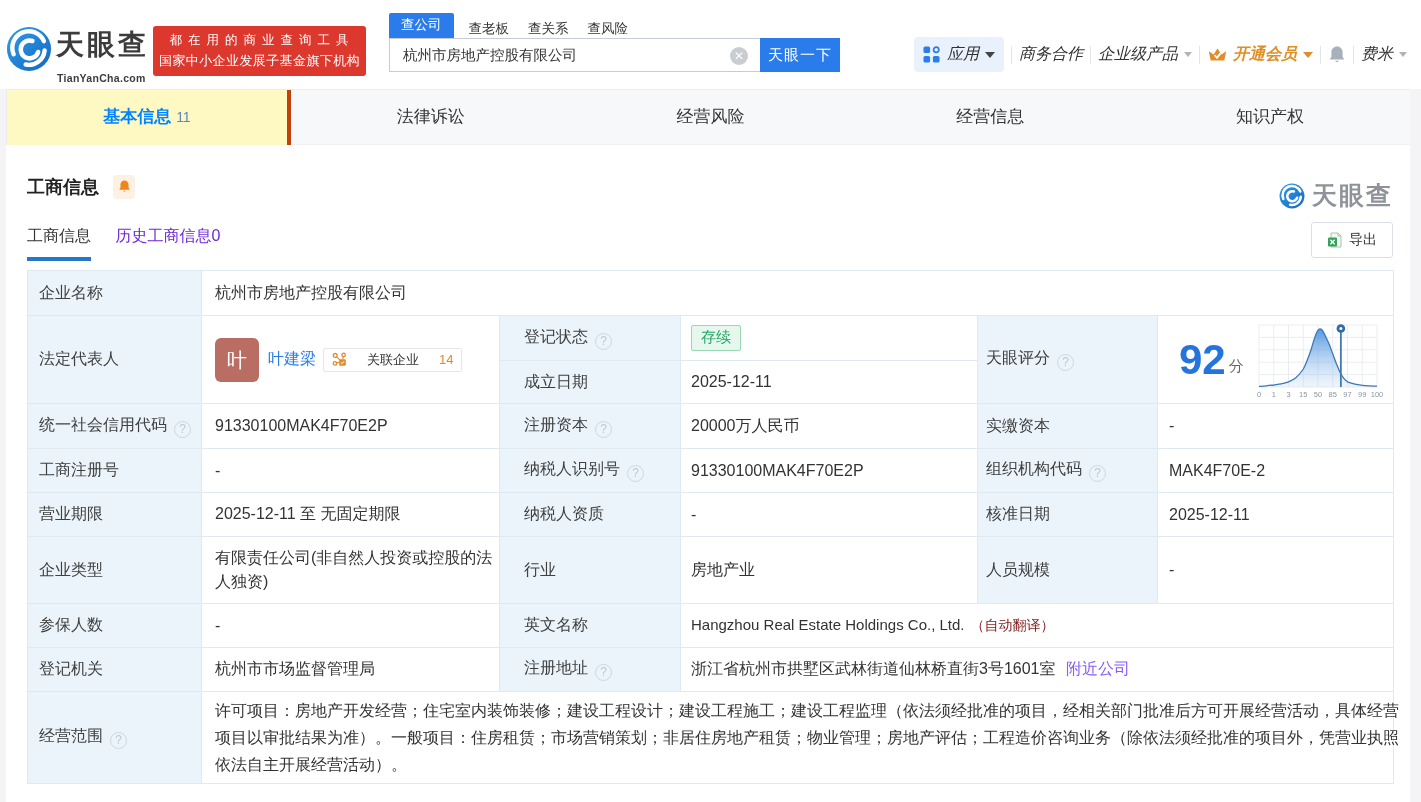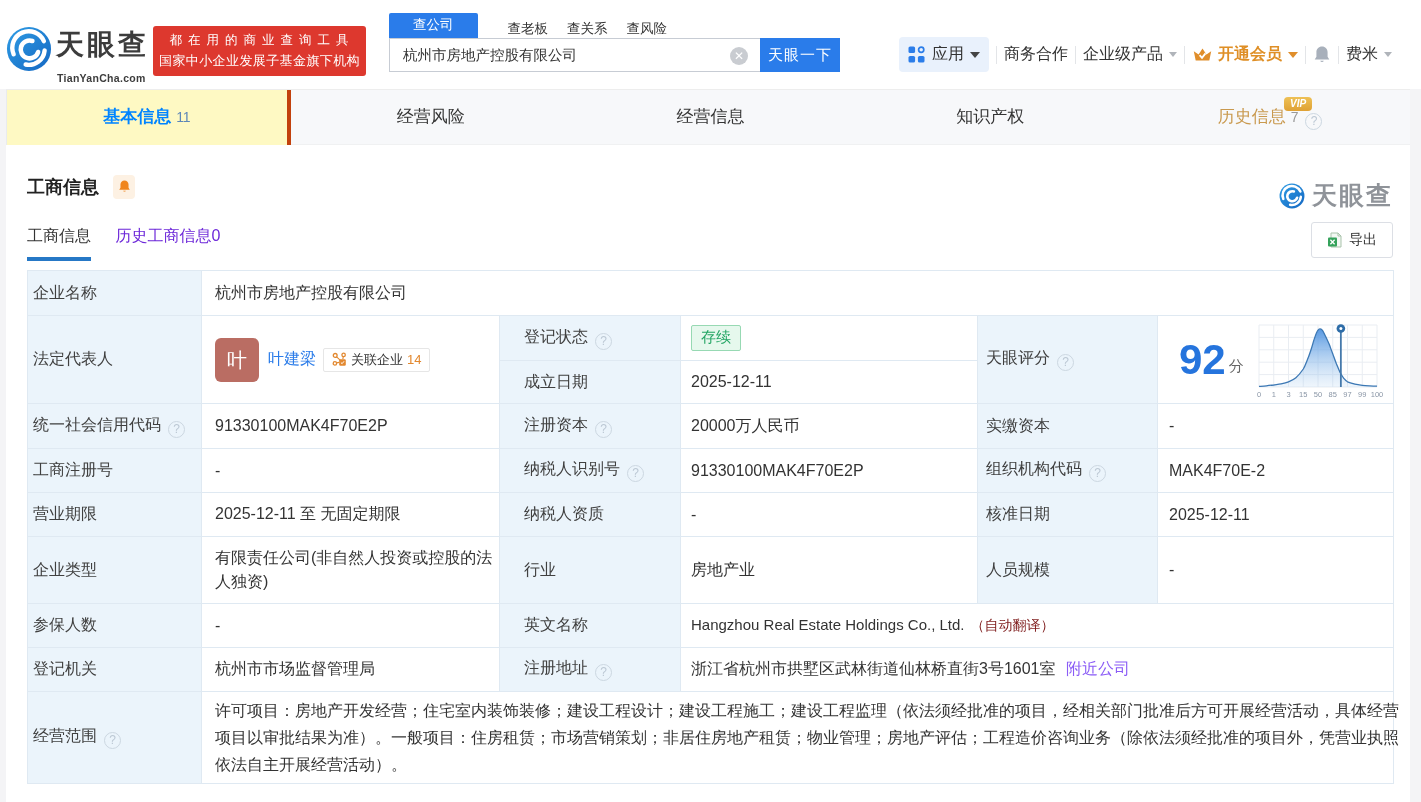--- a/index.html
+++ b/index.html
@@ -8,27 +8,27 @@
 .hdr { position:relative; height:89px; background:#fff; }
 .logo-swirl { position:absolute; left:6px; top:26px; width:46px; height:46px; }
 .brand { position:absolute; left:56px; top:26px; font-size:28px; font-weight:bold; color:#3c3c3c; letter-spacing:3px; }
 .brand-sub { position:absolute; left:57px; top:72px; font-size:10.5px; font-weight:bold; color:#3c3c3c; letter-spacing:0.3px; }
 .slogan { position:absolute; left:153px; top:26px; width:213px; height:50px; background:#dd382e; border-radius:3px; color:#fff; text-align:center; }
 .slogan .l1 { font-size:12.5px; letter-spacing:6px; padding-top:6px; padding-left:5px; }
 .slogan .l2 { font-size:13px; letter-spacing:0.4px; margin-top:3px; }
 .search { position:absolute; left:389px; top:16px; }
 .stabs { display:flex; align-items:flex-end; height:22px; font-size:13.5px; color:#333; }
 .stab { margin-right:15px; padding:0 2px; cursor:pointer; }
-.stab.on { background:#2a7cea; color:#fff; border-radius:2px 2px 0 0; padding:3px 24px 4px; margin-right:28px; }
+.stab.on { background:#2a7cea; color:#fff; border-radius:2px 2px 0 0; padding:3px 12px 4px; margin-right:13px; }
 .sline { display:flex; }
 .sbox { position:relative; width:371px; height:34px; background:#fff; border:1px solid #c7ccd4; border-right:none; }
 .sbox input { border:none; outline:none; width:330px; height:32px; padding-left:13px; font-size:14.5px; color:#333; font-family:inherit; background:transparent; }
 .sclear { position:absolute; right:12px; top:8px; width:18px; height:18px; border-radius:50%; background:#c9ccd1; color:#fff; font-size:12px; line-height:18px; text-align:center; cursor:pointer; }
 .sbtn { width:80px; height:34px; background:#2a7cea; color:#fff; font-size:15px; letter-spacing:1px; border:none; cursor:pointer; font-family:inherit; }
-.hmenu { position:absolute; right:29px; top:37px; height:35px; display:flex; align-items:center; white-space:nowrap; }
+.hmenu { position:absolute; right:14px; top:37px; height:35px; display:flex; align-items:center; white-space:nowrap;font-style:italic; }
 .app-chip { display:flex; align-items:center; height:35px; padding:0 9px; background:#e9f1fc; border-radius:4px; cursor:pointer; }
 .app-chip .txt { font-size:16px; color:#333; margin:0 6px 0 7px; }
 .caret { width:0; height:0; border-left:5px solid transparent; border-right:5px solid transparent; border-top:6px solid #444; display:inline-block; }
 .caret.sm { border-left-width:4px; border-right-width:4px; border-top-width:5px; border-top-color:#b0b4ba; }
 .caret.or { border-top-color:#e08e2b; }
 .hdiv { width:1px; height:18px; background:#e3e5e8; margin:0 7px; }
 .hitem { font-size:16px; color:#333; cursor:pointer; display:flex; align-items:center; }
 .hitem .caret { margin-left:6px; }
 .vip-link { color:#df8f26; font-weight:bold; }
 .vip-link svg { margin-right:5px; }
@@ -53,26 +53,26 @@
 .subtabs { margin-top:27px; position:relative; height:40px; }
 .subtab { display:inline-block; font-size:16px; color:#333; padding-bottom:10px; border-bottom:4px solid #2678c6; cursor:pointer; }
 .subtab.off { color:#6d28d9; border-bottom:none; margin-left:20px; }
 .export { position:absolute; right:0; top:-4px; width:82px; height:36px; border:1px solid #dcdfe5; border-radius:3px; background:#fff; display:flex; align-items:center; justify-content:center; font-size:14px; color:#333; cursor:pointer; }
 .export svg { margin-right:6px; }
 
 table.info { border-collapse:collapse; table-layout:fixed; width:1366px; margin-top:4px; }
 table.info th, table.info td { border:1px solid #dfe9f2; font-weight:normal; text-align:left; vertical-align:middle; }
 table.info th { background:#ebf4fb; font-size:16px; color:#404040; }
 table.info td { font-size:16px; color:#333; }
-th.l1 { padding-left:5px; } th.l2 { padding-left:24px; } th.l3 { padding-left:8px; }
+th.l1 { padding-left:11px; } th.l2 { padding-left:24px; } th.l3 { padding-left:8px; }
 td.v1 { padding-left:13px; } td.v2 { padding-left:10px; } td.v3 { padding-left:11px; }
 .rep { display:flex; align-items:center; }
 .avatar { width:44px; height:44px; border-radius:6px; background:#ba6d63; color:#fff; font-size:20px; line-height:44px; text-align:center; flex:none; }
 .rep a { color:#2b7ce9; text-decoration:none; font-size:16px; margin-left:9px; }
-.relbadge { display:inline-flex; align-items:center; height:24px; border:1px solid #e6e6e6; border-radius:2px; padding:8px 8px; margin-left:7px; cursor:pointer; background:#fff; }
+.relbadge { display:inline-flex; align-items:center; height:24px; border:1px solid #e6e6e6; border-radius:2px; padding:8px 8px; margin-left:7px; cursor:pointer; background:#fff;gap:16px; }
 .relbadge .t { font-size:13px; color:#333; margin:0 4px; }
 .relbadge .n { font-size:13px; color:#e2882f; }
 .badge-green { display:inline-block; padding:2px 9px 3px; background:#e6f8ed; color:#23a564; border:1px solid #97d9b3; border-radius:2px; font-size:15px; }
 .score-wrap { display:flex; align-items:center; }
 .score-num { font-size:42px; font-weight:bold; color:#2574dd; line-height:1; margin-left:21px; }
 .score-unit { font-size:15px; color:#666; margin:14px 0 0 3px; }
 .score-chart { margin-left:10px; }
 .gray { color:#7f1d1d; font-size:14px; }
 .lnk { color:#8b5cf6; text-decoration:none; }
 .scope { line-height:27px; padding:5px 0 5px 13px; font-size:15.5px; }
@@ -160,24 +160,24 @@
     <span class="hitem">
         <span>费米</span>
         <span class="caret sm"></span>
       </span>
   </div>
 </div>
 
 <div class="navbar">
   <ul id="navtabs">
       <li class="on"><span>基本信息</span><span class="cnt">11</span></li>
+      <li><span>法律诉讼</span></li>
       <li><span>经营风险</span></li>
       <li><span>经营信息</span></li>
       <li><span>知识产权</span></li>
-      <li class="gold"><span class="viptag">VIP</span><span>历史信息</span><span class="cnt">7</span><span class="help">?</span></li>
     </ul>
 </div>
 
 <div class="card">
   <div class="sec-head">
     <span class="sec-title">工商信息</span>
     <span class="bell-chip">
       <svg width="13" height="15" viewBox="0 0 19 21">
           <path d="M9.5 1.6 C 6 1.6 3.6 4.2 3.6 7.6 L3.6 12.4 L1.8 15.2 L17.2 15.2 L15.4 12.4 L15.4 7.6 C15.4 4.2 13 1.6 9.5 1.6 Z" fill="#f0851c"></path>
           <path d="M7.6 16.6 a2 2 0 0 0 3.8 0 Z" fill="#f0851c"></path>

